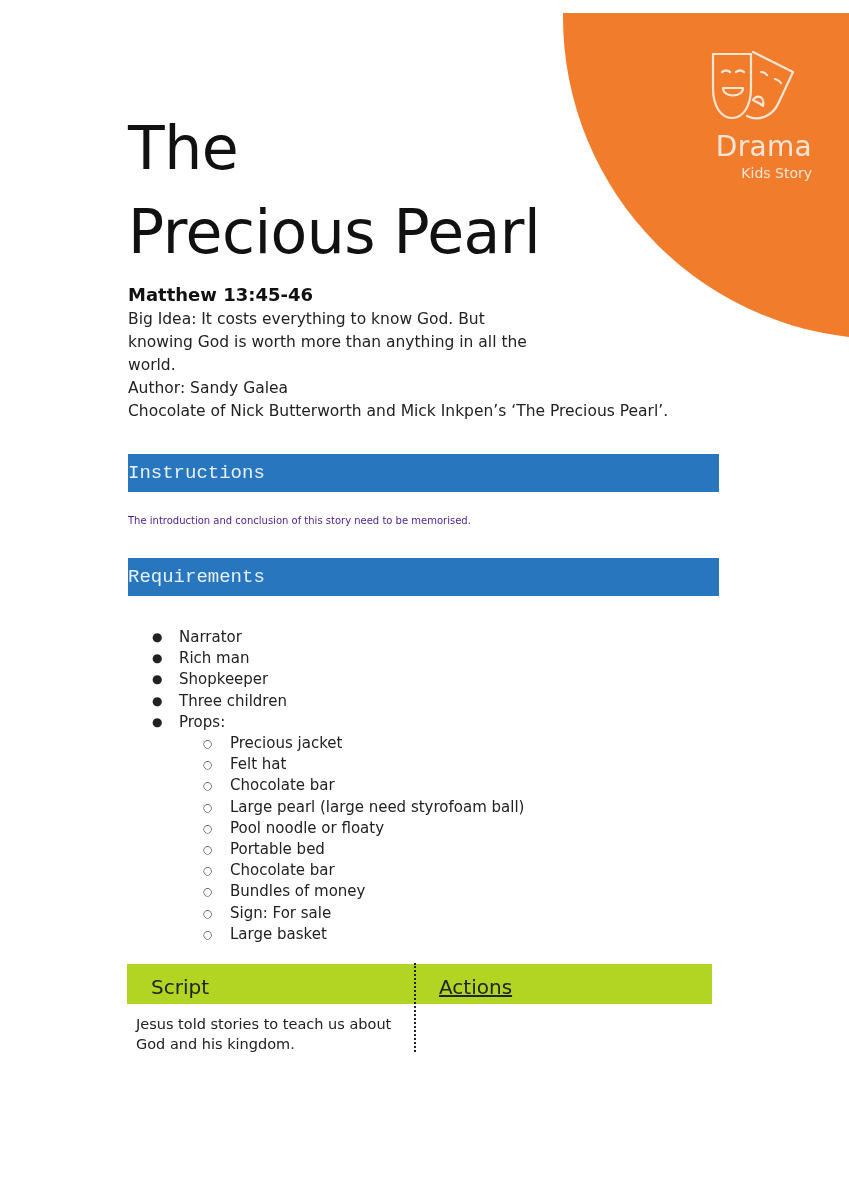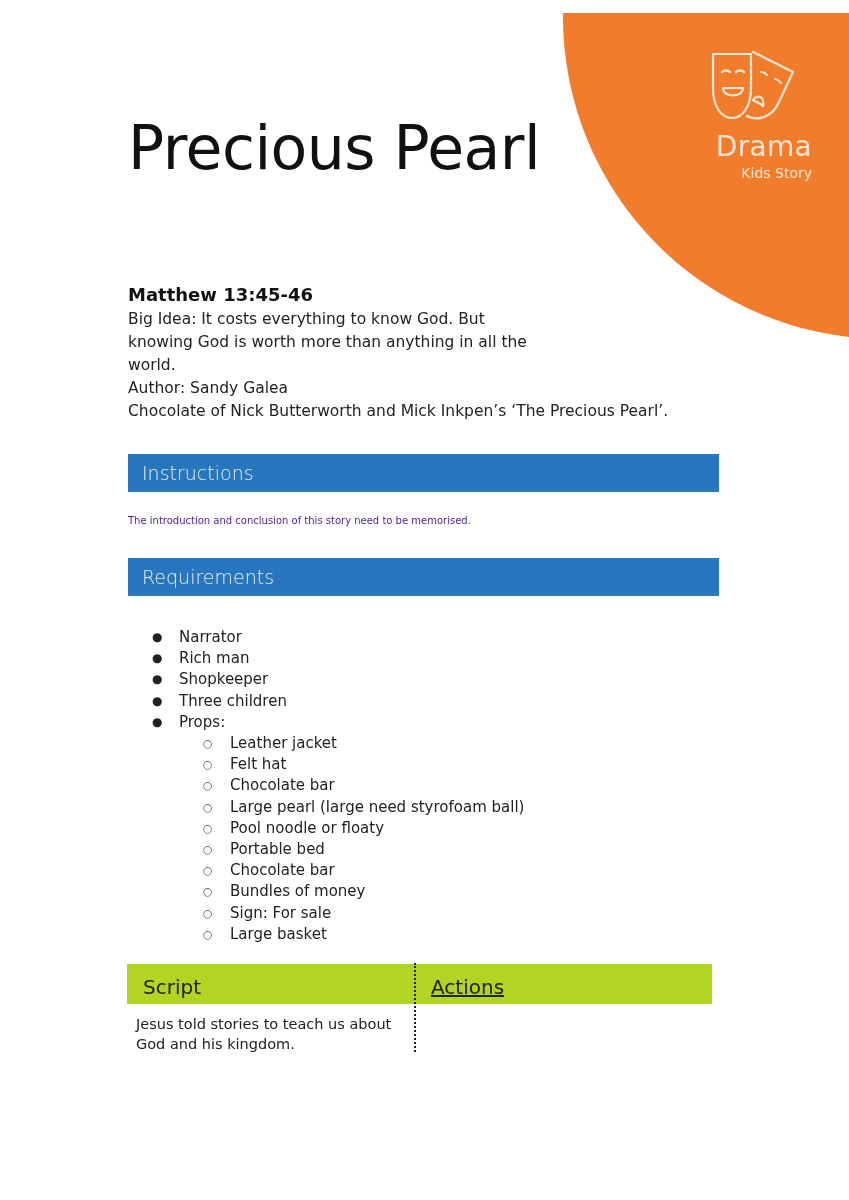--- a/index.html
+++ b/index.html
@@ -24,34 +24,34 @@
     font-weight: 400; color: #111; letter-spacing: -0.5px;
   }
   .ref { position: absolute; left: 128px; top: 284px; font-size: 18px; font-weight: 700; color: #111; }
   .intro {
     position: absolute; left: 128px; top: 308px; width: 420px; font-size: 15.5px; line-height: 23px; color: #222;
   }
   .intro .wide { white-space: nowrap; }
 
   .section-bar {
     position: absolute; left: 128px; width: 591px; height: 38px; background: #2776be; color: #e8f0fa;
-    font-size: 19px; line-height: 38px; padding-left: 14px; box-sizing: border-box; font-weight: 300;
+    font-size: 19px; line-height: 38px; box-sizing: border-box; font-weight: 300; font-family: Liberation Mono, monospace;
   }
   .instr-text { position: absolute; left: 128px; top: 515px; font-size: 10px; color: #4c1d95; }
 
   .req-list { position: absolute; left: 152px; top: 627px; font-size: 15px; line-height: 21.2px; color: #222; }
   .req-item { display: flex; }
   .bullet { width: 27px; font-size: 12px; }
   .sub-list { padding-left: 51px; }
   .sub-item { display: flex; }
   .sub-bullet { width: 27px; font-size: 11px; color: #444; }
 
   .script-table { position: absolute; left: 127px; top: 964px; width: 585px; }
   .script-head { display: flex; height: 40px; background: #b2d524; }
-  .script-head div { font-size: 20px; line-height: 46px; color: #222; padding-left: 16px; box-sizing: border-box; }
+  .script-head div { font-size: 20px; line-height: 46px; color: #222; padding-left: 24px; box-sizing: border-box; }
   .col-script { width: 288px; }
   .col-actions { flex: 1; text-decoration: underline; }
   .script-row { display: flex; }
   .script-row .col-script { font-size: 14.5px; line-height: 20px; color: #222; padding: 10px 9px 0 9px; box-sizing: border-box; height: 49px; }
   .divider {
     position: absolute; left: 287px; top: -1px; width: 0; height: 89px; border-left: 2px dotted #222;
   }
 </style>
 </head>
 <body>
@@ -71,20 +71,21 @@
       <path d="M60 24 q4 0 6 3"></path>
       <path d="M74 31 q4 1 6 4"></path>
       <path d="M52 52 C56 46 64 48 62 58 C58 54 54 54 52 52 Z"></path>
     </svg>
   </span>
   <div class="drama">Drama</div>
   <div class="kids">Kids Story</div>
 </div>
 
 <h1 class="title" style="margin:0;">
+  <div>The</div>
   <div>Precious Pearl</div>
 </h1>
 
 <div class="ref">Matthew 13:45-46</div>
 
 <div class="intro">
   <div>Big Idea: It costs everything to know God. But</div>
   <div class="wide">knowing God is worth more than anything in all the</div>
   <div>world.</div>
   <div>Author: Sandy Galea</div>
@@ -113,21 +114,21 @@
       <span class="bullet">●</span>
       <span>Three children</span>
     </div>
   <div class="req-item">
       <span class="bullet">●</span>
       <span>Props:</span>
     </div>
   <div class="sub-list">
     <div class="sub-item">
         <span class="sub-bullet">○</span>
-        <span>Leather jacket</span>
+        <span>Precious jacket</span>
       </div>
     <div class="sub-item">
         <span class="sub-bullet">○</span>
         <span>Felt hat</span>
       </div>
     <div class="sub-item">
         <span class="sub-bullet">○</span>
         <span>Chocolate bar</span>
       </div>
     <div class="sub-item">

